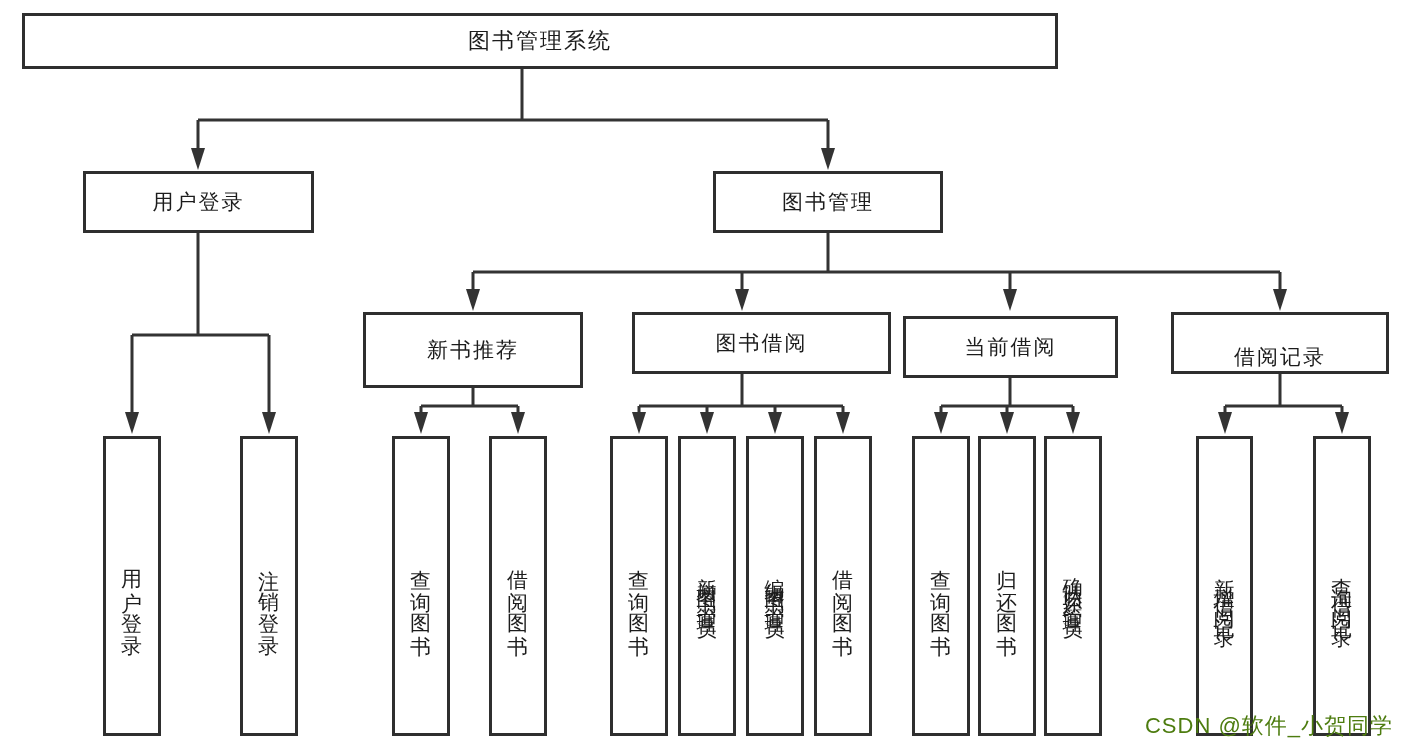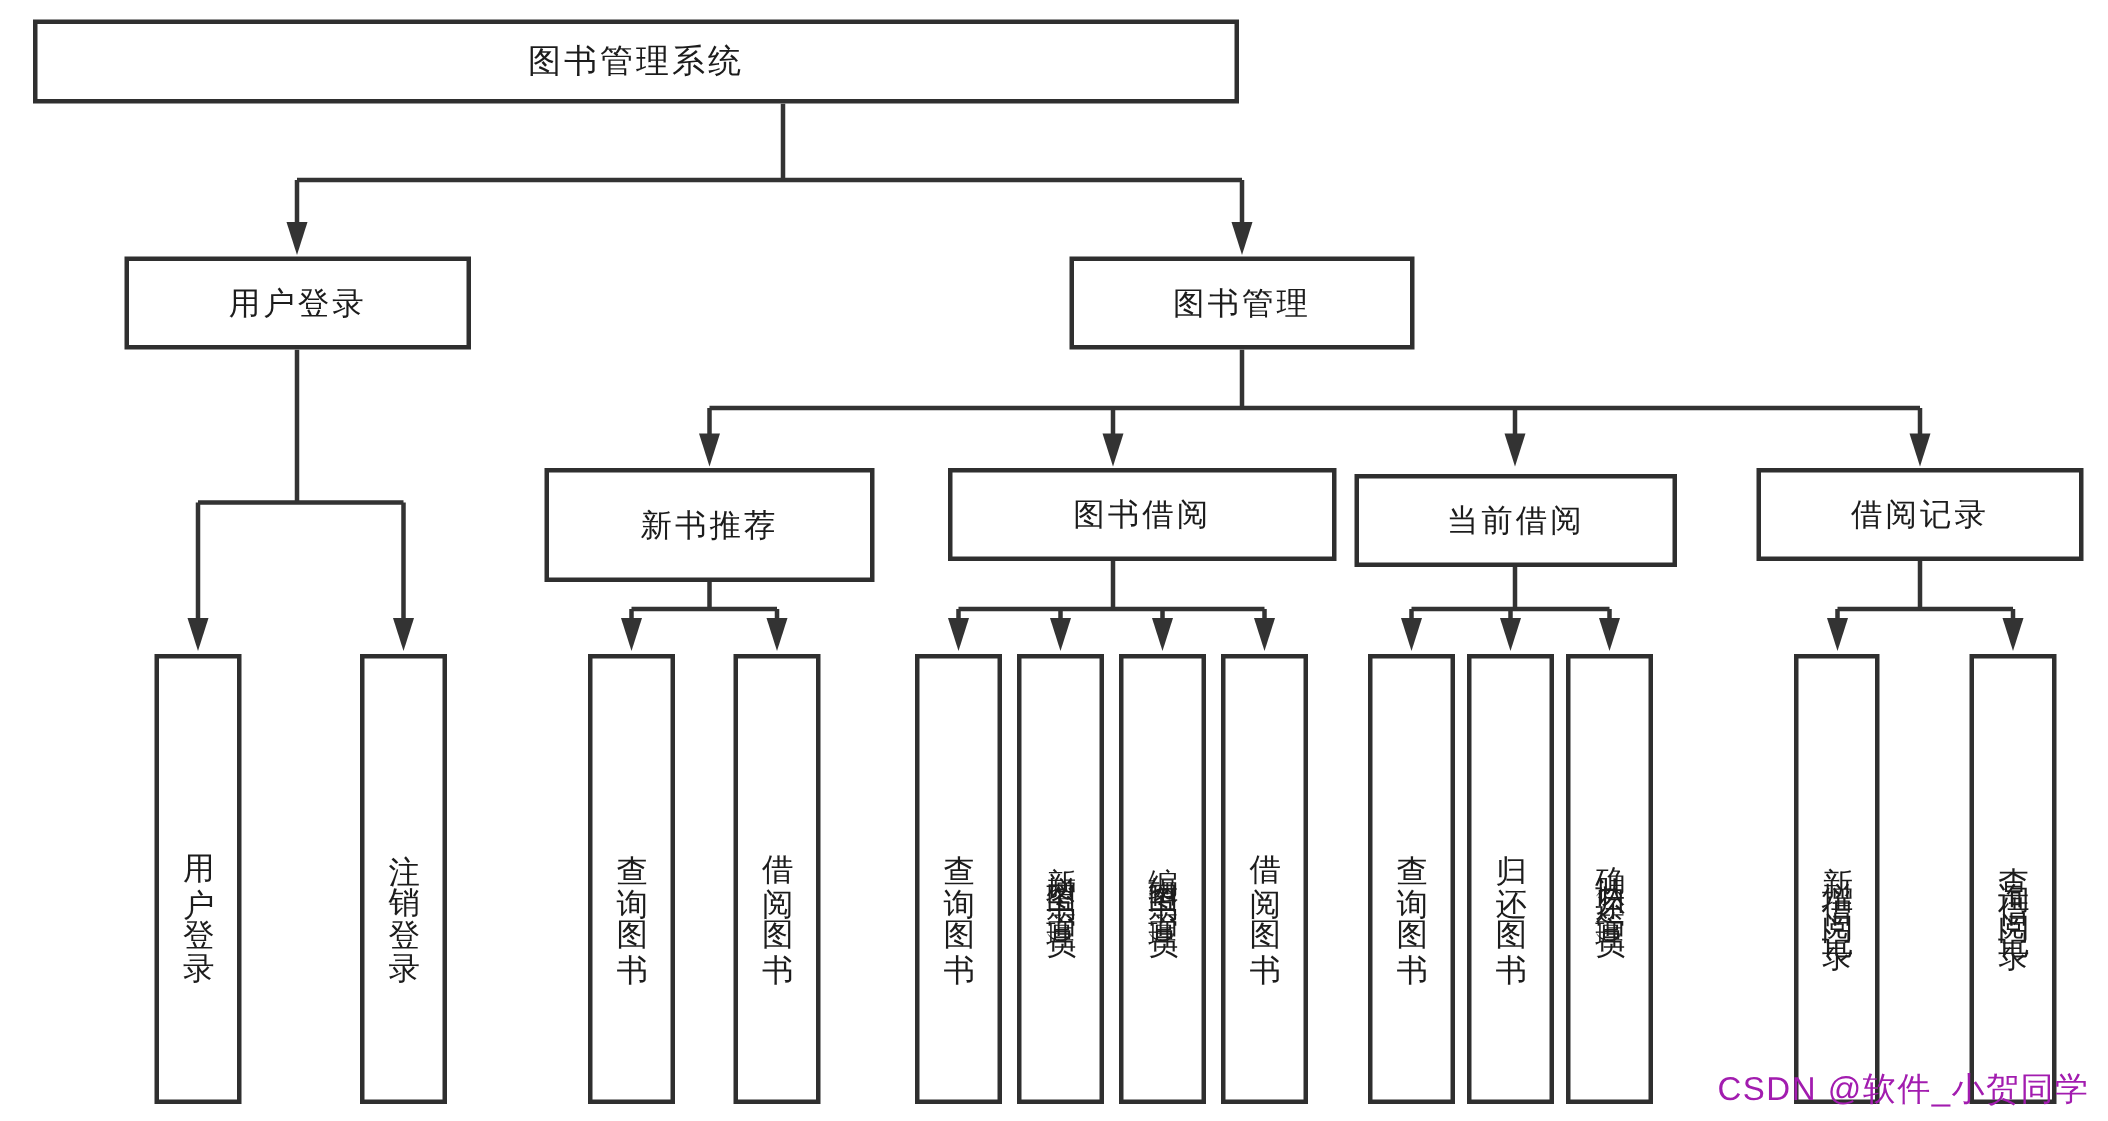--- a/index.html
+++ b/index.html
@@ -54,21 +54,21 @@
     white-space: nowrap;
   }
   .leaf.ls-wide  .vtext { letter-spacing: 22px; margin-bottom: -22px; }
   .leaf.ls-mid   .vtext { letter-spacing: 10px; margin-bottom: -10px; }
   .leaf.ls-tight .vtext { letter-spacing: 6px;  margin-bottom: -6px; font-size: 20px; }
   .watermark {
     position: absolute;
     right: 12px;
     bottom: 6px;
     z-index: 3;
-    color: #a21caf;
+    color: #4d7c0f;
     font-size: 22px;
     letter-spacing: 1px;
     white-space: nowrap;
   }
 </style>
 </head>
 <body>
 
 <div class="canvas">
 
@@ -108,41 +108,41 @@
       <polygon points="768,412 782,412 775,434"></polygon>
       <polygon points="836,412 850,412 843,434"></polygon>
       <polygon points="934,412 948,412 941,434"></polygon>
       <polygon points="1000,412 1014,412 1007,434"></polygon>
       <polygon points="1066,412 1080,412 1073,434"></polygon>
       <polygon points="1218,412 1232,412 1225,434"></polygon>
       <polygon points="1335,412 1349,412 1342,434"></polygon>
     </g>
   </svg>
 
-  <div class="node root" style="left:22px; top:13px; width:804px; height:56px;">
+  <div class="node root" style="left:22px; top:13px; width:1036px; height:56px;">
     <span>图书管理系统</span>
   </div>
 
   <div class="node" style="left:83px; top:171px; width:231px; height:62px;">
     <span>用户登录</span>
   </div>
   <div class="node" style="left:713px; top:171px; width:230px; height:62px;">
     <span>图书管理</span>
   </div>
 
   <div class="node" style="left:363px; top:312px; width:220px; height:76px;">
     <span>新书推荐</span>
   </div>
   <div class="node" style="left:632px; top:312px; width:259px; height:62px;">
     <span>图书借阅</span>
   </div>
   <div class="node" style="left:903px; top:316px; width:215px; height:62px;">
     <span>当前借阅</span>
   </div>
-  <div class="node" style="left:1171px; top:312px; width:218px; height:62px;">
+  <div class="node" style="left:1171px; top:312px; width:218px; height:62px;align-items:flex-end;">
     <span>借阅记录</span>
   </div>
 
   <div class="leaf ls-wide" style="left:103px;">
     <span class="vtext">用户登录</span>
   </div>
   <div class="leaf ls-wide" style="left:240px;">
     <span class="vtext">注销登录</span>
   </div>
 

